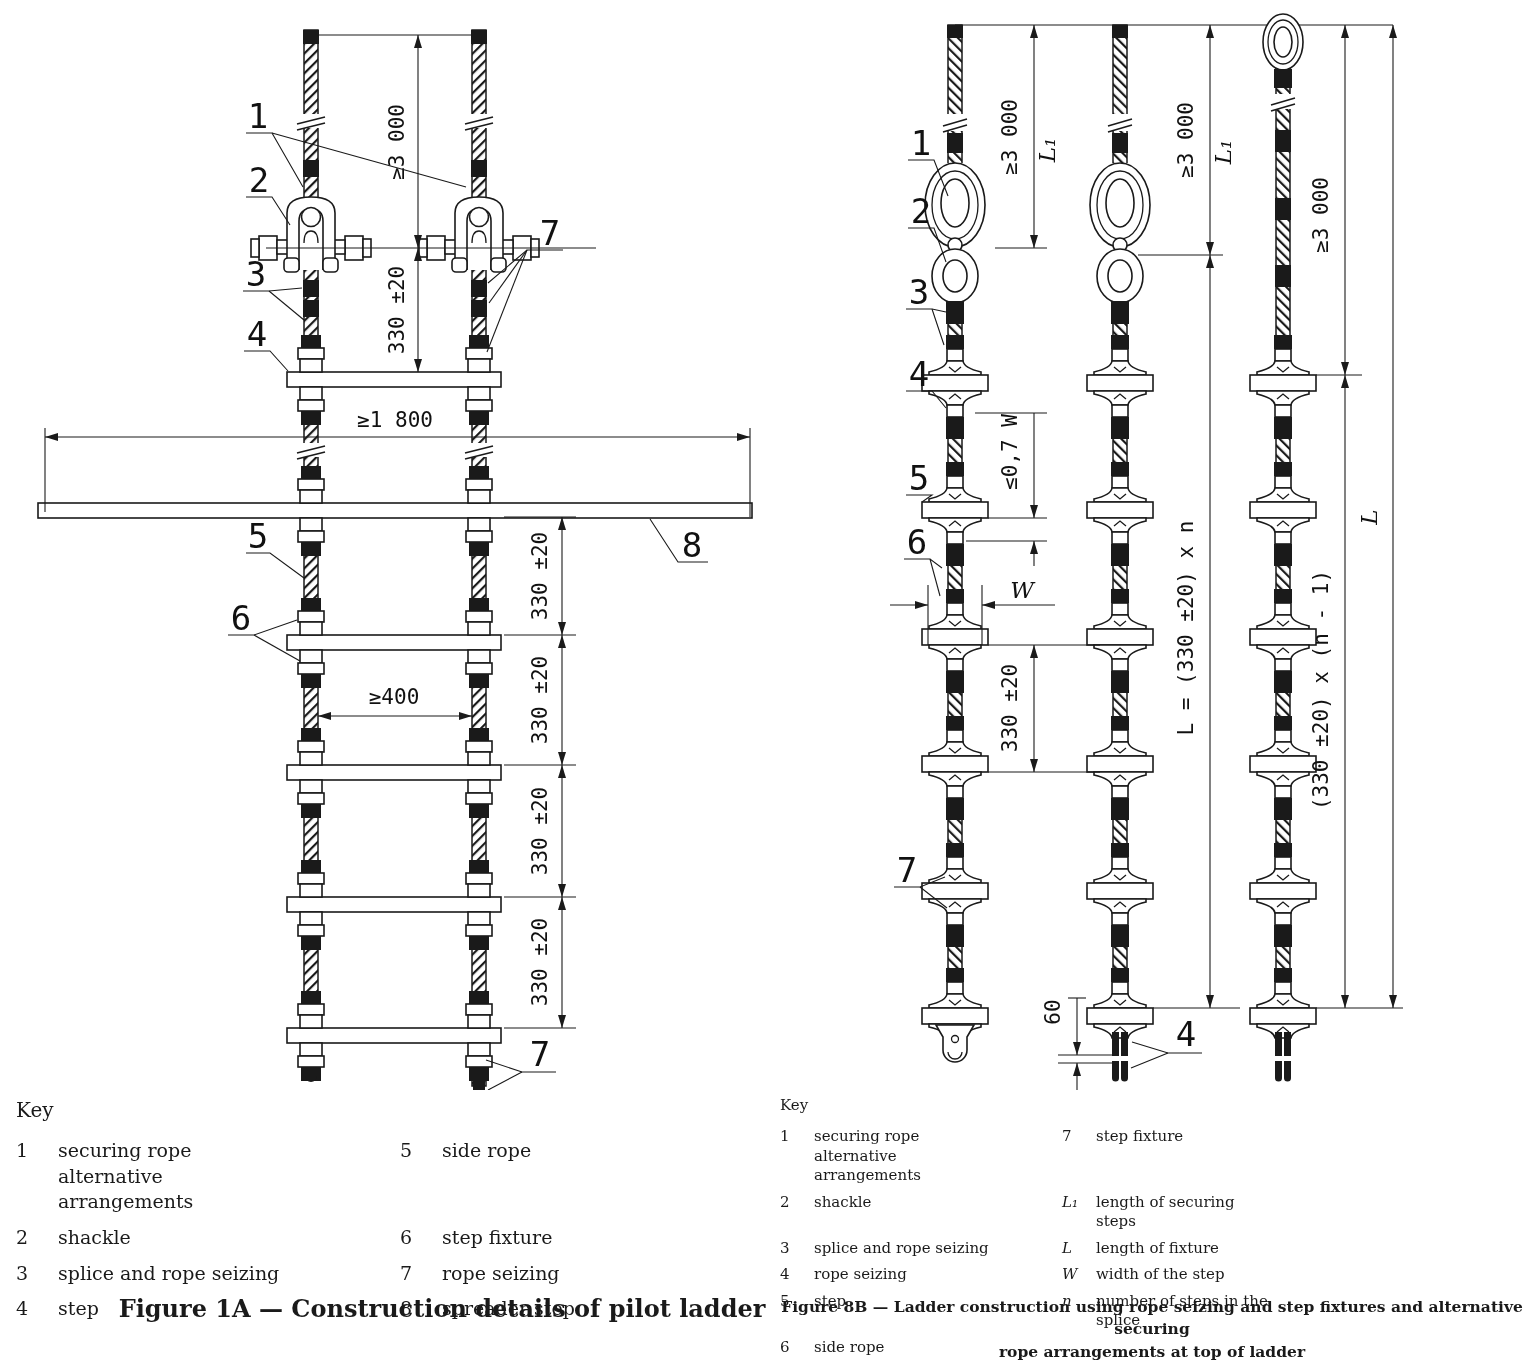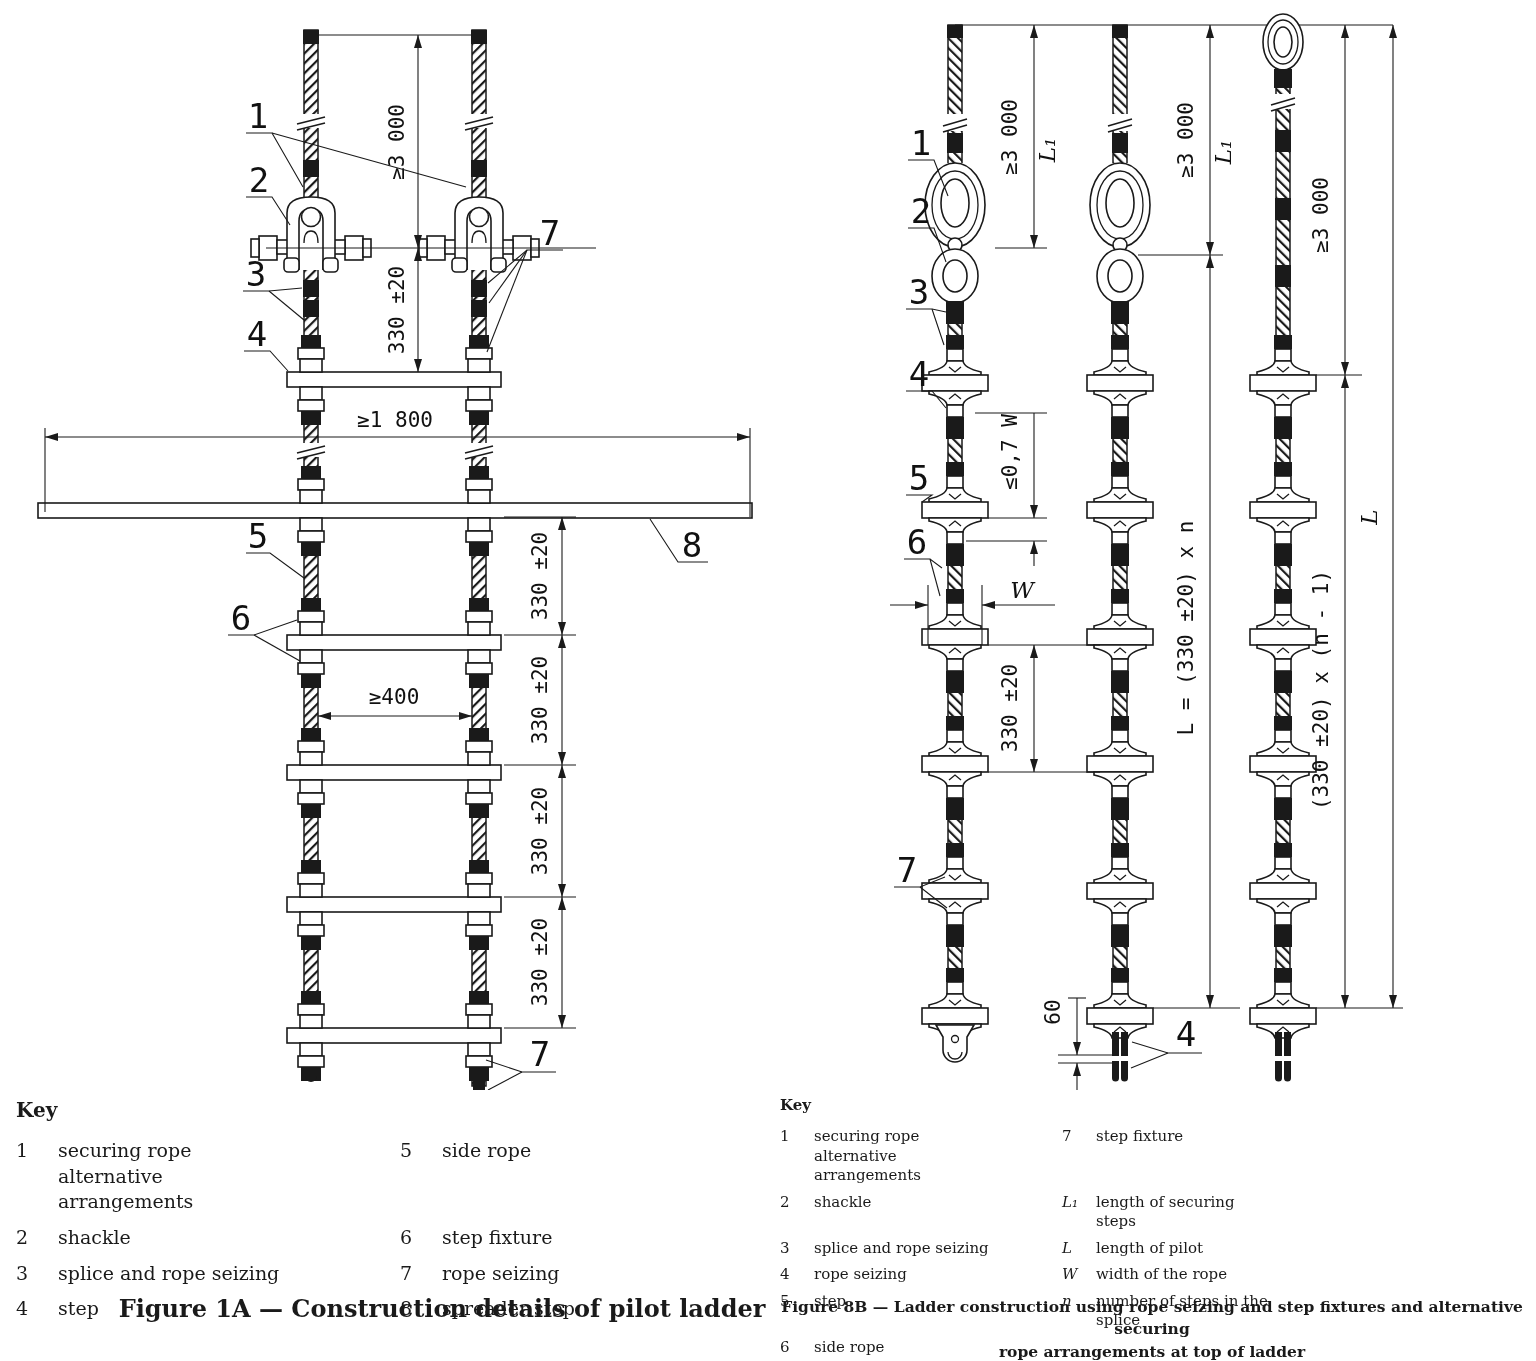--- a/index.html
+++ b/index.html
@@ -10,21 +10,21 @@
   .bk{fill:#1a1a1a;stroke:none}
   .tn{stroke:#1a1a1a;stroke-width:1.3;fill:none}
   .dl{stroke:#1a1a1a;stroke-width:1.1;fill:none}
   .rp{fill:url(#hA);stroke:#1a1a1a;stroke-width:1.5}
   .rb{fill:url(#hB);stroke:#1a1a1a;stroke-width:1.5}
   text{fill:#111}
   .dimt{font:21px "DejaVu Sans Mono",monospace}
   .cot{font:34px "DejaVu Sans Mono",monospace}
   .vart{font-style:italic;font-family:"DejaVu Serif",serif;font-size:23px}
   .key{position:absolute}
-  .kt{font-weight:bold;font-size:20px}
+  .kt{font-weight:normal;font-size:20px}
   .kgrid{display:grid;grid-auto-flow:column;margin-top:6px}
   .ka{grid-template-rows:repeat(4,auto);grid-template-columns:384px 330px}
   .kb{grid-template-rows:repeat(6,auto);grid-template-columns:282px 440px}
   .ki{display:flex;align-items:flex-start;margin-top:10px;font-size:19px;line-height:1.35}
   .ki .n{width:42px;flex:none}
   .ki .l{max-width:228px}
   .keyb .kt{font-size:15px}
   .keyb .ki{font-size:15px;margin-top:7px;line-height:1.3}
   .keyb .ki .n{width:34px}
   .keyb .ki .l{max-width:178px}
@@ -469,25 +469,25 @@
     <div class="ki">
         <span class="n">7</span>
         <span class="l">step fixture</span>
       </div>
     <div class="ki var">
         <span class="n">L₁</span>
         <span class="l">length of securing steps</span>
       </div>
     <div class="ki var">
         <span class="n">L</span>
-        <span class="l">length of pilot</span>
+        <span class="l">length of fixture</span>
       </div>
     <div class="ki var">
         <span class="n">W</span>
-        <span class="l">width of the rope</span>
+        <span class="l">width of the step</span>
       </div>
     <div class="ki var">
         <span class="n">n</span>
         <span class="l">number of steps in the splice</span>
       </div>
   </div>
 </div>
 
 <div class="cap cap1">Figure 1A — Construction details of pilot ladder</div>
 <div class="cap cap2">

